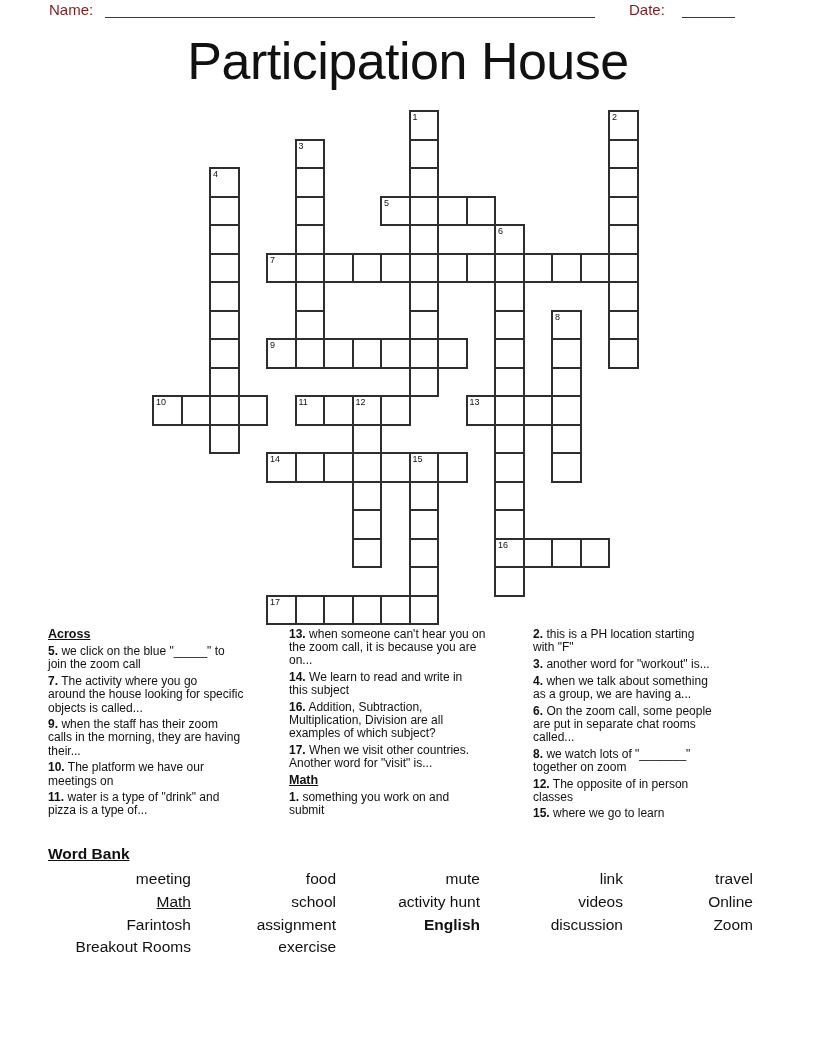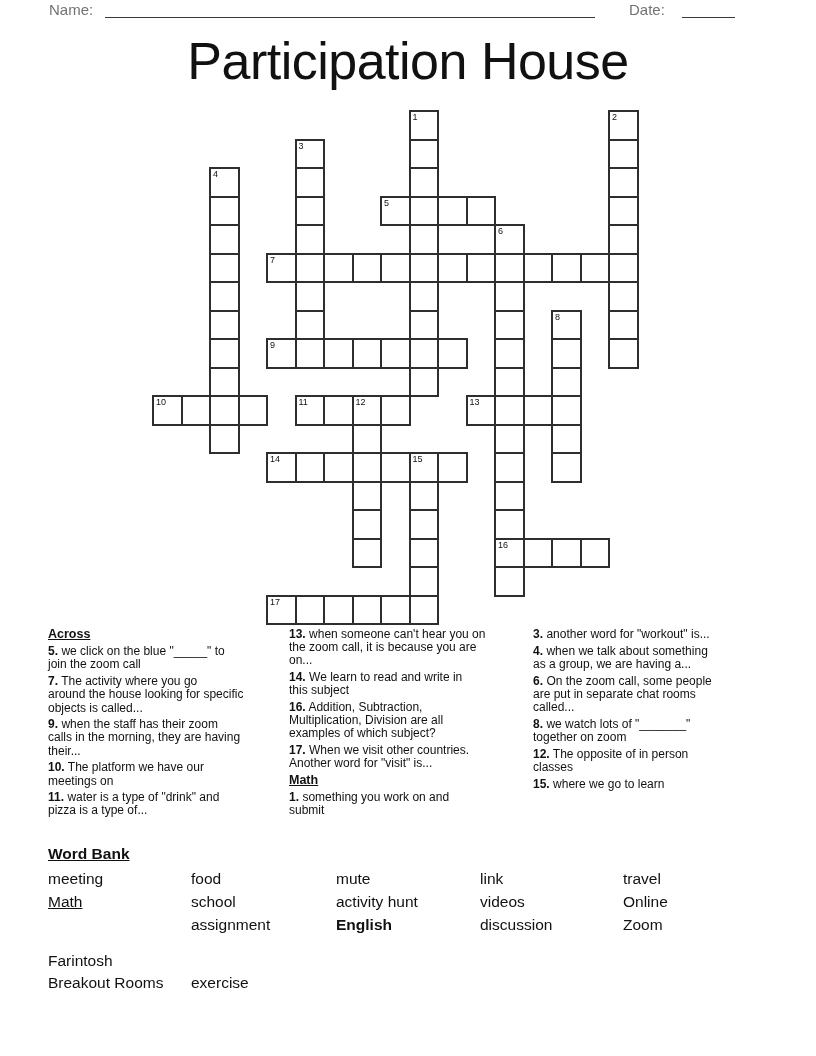--- a/index.html
+++ b/index.html
@@ -2,21 +2,21 @@
 <html><head>
 <meta charset="utf-8">
 <style>
   html,body { margin:0; padding:0; }
   body {
     width:816px; height:1056px; background:#ffffff; position:relative;
     font-family:"Liberation Sans", sans-serif; color:#1a1a1a;
     overflow:hidden;
   }
   
-  .lbl { position:absolute; top:1px; font-size:15px; color:#737373; }
+  .lbl { position:absolute; top:1px; font-size:15px; color:#7f1d1d; }
   .fill-line { position:absolute; top:0; height:17px; border-bottom:1.5px solid #3a3a3a; }
   #name-label { left:49px; }
   #name-line  { left:105px; width:490px; }
   #date-label { left:629px; }
   #date-line  { left:682px; width:53px; }
 
   
   #title {
     position:absolute; top:33px; left:0; width:816px; text-align:center;
     font-size:52px; line-height:56px; font-weight:400; color:#111;
@@ -47,21 +47,21 @@
   .clue-num::after { content:"."; }
   .clue-text { white-space:pre-line; }
 
   
   #word-bank { position:absolute; left:48px; top:845px; width:740px; }
   #wb-heading {
     font-size:15.5px; font-weight:bold; text-decoration:underline; color:#111;
     margin:0 0 5px 0; line-height:18px;
   }
   #wb-grid {
-    display:grid; grid-template-columns:143px 145px 144px 143px 130px;
+    display:grid; grid-template-columns:143px 145px 144px 143px 130px;text-align:right;
   }
   .wb-word { font-size:15.5px; line-height:22.8px; color:#111; white-space:nowrap; }
 </style>
 </head>
 <body>
 
 <span class="lbl" id="name-label">Name:</span>
 <span class="fill-line" id="name-line"></span>
 <span class="lbl" id="date-label">Date:</span>
 <span class="fill-line" id="date-line"></span>
@@ -235,20 +235,22 @@
     <p class="clue"><span class="clue-num">16</span> <span class="clue-text">Addition, Subtraction,
 Multiplication, Division are all
 examples of which subject?</span></p>
     <p class="clue"><span class="clue-num">17</span> <span class="clue-text">When we visit other countries.
 Another word for "visit" is...</span></p>
     <p class="section-heading">Math</p>
     <p class="clue"><span class="clue-num">1</span> <span class="clue-text">something you work on and
 submit</span></p>
   </div>
 <div class="clue-col" id="clue-col-3">
+    <p class="clue"><span class="clue-num">2</span> <span class="clue-text">this is a PH location starting
+with "F"</span></p>
     <p class="clue"><span class="clue-num">3</span> <span class="clue-text">another word for "workout" is...</span></p>
     <p class="clue"><span class="clue-num">4</span> <span class="clue-text">when we talk about something
 as a group, we are having a...</span></p>
     <p class="clue"><span class="clue-num">6</span> <span class="clue-text">On the zoom call, some people
 are put in separate chat rooms
 called...</span></p>
     <p class="clue"><span class="clue-num">8</span> <span class="clue-text">we watch lots of "_______"
 together on zoom</span></p>
     <p class="clue"><span class="clue-num">12</span> <span class="clue-text">The opposite of in person
 classes</span></p>
@@ -261,21 +263,21 @@
       <span class="wb-word" style="grid-area: 1 / 1;">meeting</span>
       <span class="wb-word" style="grid-area: 1 / 2;">food</span>
       <span class="wb-word" style="grid-area: 1 / 3;">mute</span>
       <span class="wb-word" style="grid-area: 1 / 4;">link</span>
       <span class="wb-word" style="grid-area: 1 / 5;">travel</span>
       <span class="wb-word" style="grid-area: 2 / 1; text-decoration: underline;">Math</span>
       <span class="wb-word" style="grid-area: 2 / 2;">school</span>
       <span class="wb-word" style="grid-area: 2 / 3;">activity hunt</span>
       <span class="wb-word" style="grid-area: 2 / 4;">videos</span>
       <span class="wb-word" style="grid-area: 2 / 5;">Online</span>
-      <span class="wb-word" style="grid-area: 3 / 1; margin-top: 36px;">Farintosh</span>
+      <span class="wb-word" style="grid-area: 3 / 1;">Farintosh</span>
       <span class="wb-word" style="grid-area: 3 / 2;">assignment</span>
       <span class="wb-word" style="grid-area: 3 / 3; font-weight: bold;">English</span>
       <span class="wb-word" style="grid-area: 3 / 4;">discussion</span>
       <span class="wb-word" style="grid-area: 3 / 5;">Zoom</span>
       <span class="wb-word" style="grid-area: 4 / 1;">Breakout Rooms</span>
       <span class="wb-word" style="grid-area: 4 / 2;">exercise</span>
     </div>
 </div>
 
 </body></html>

